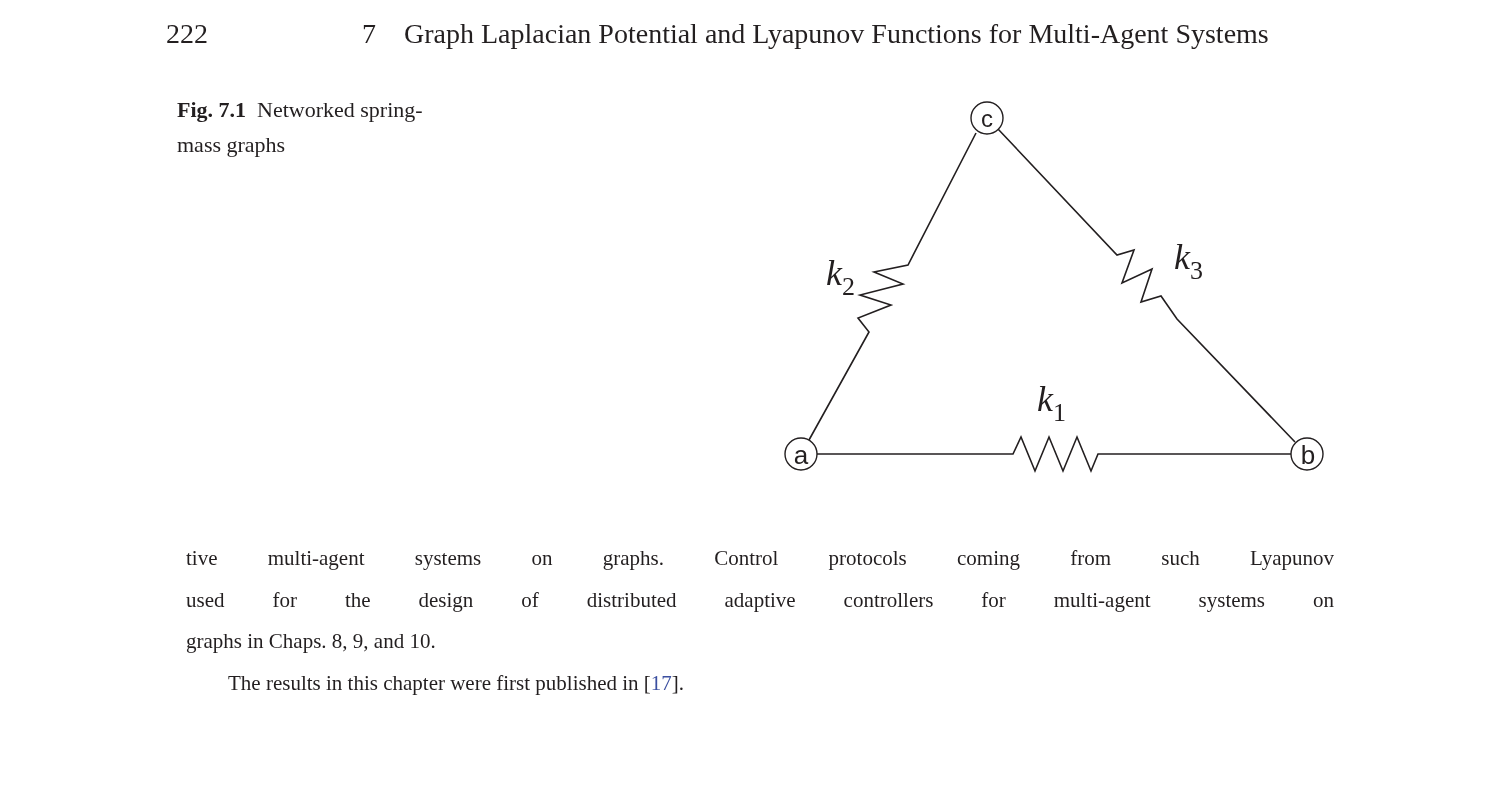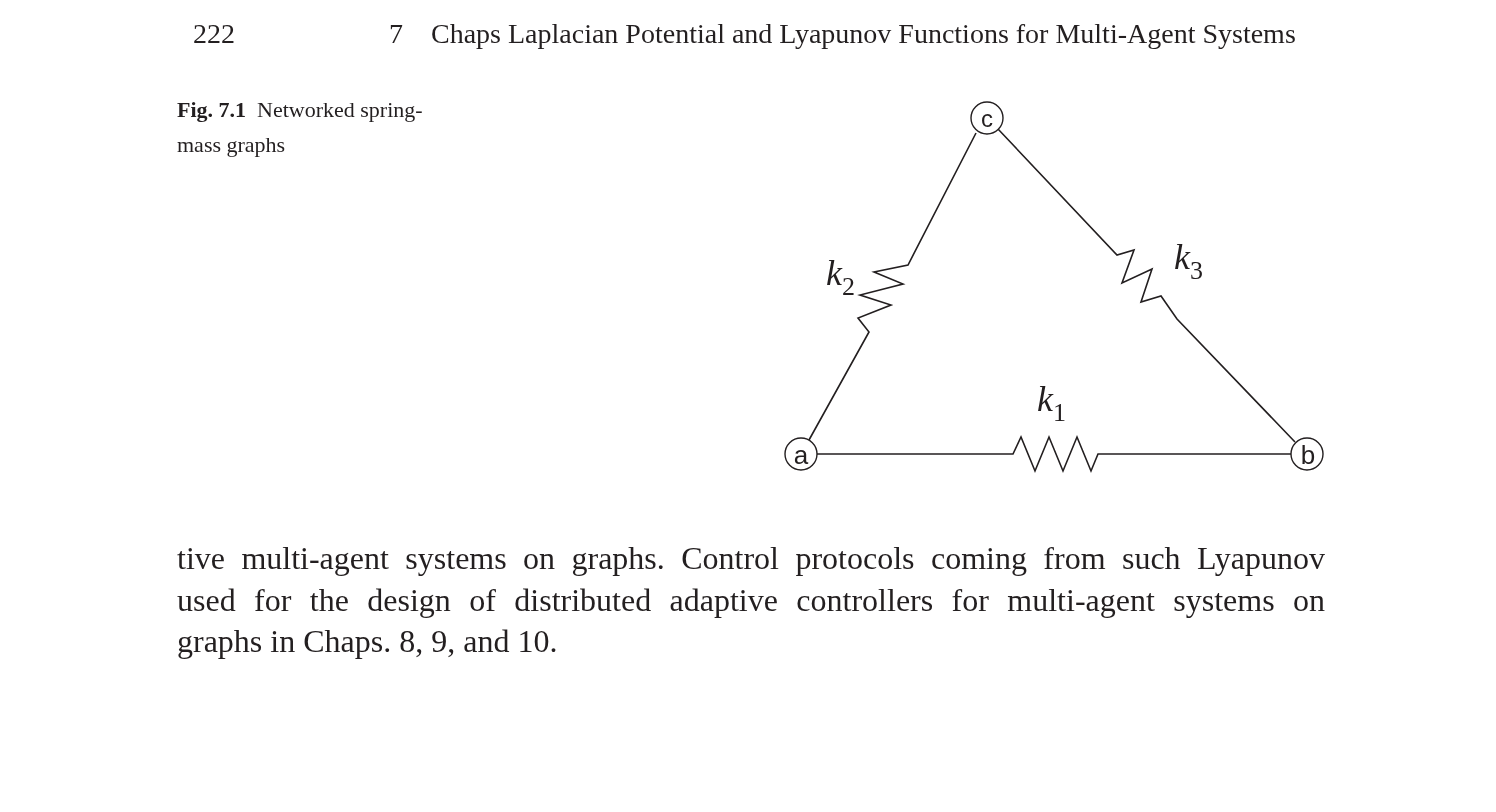--- a/index.html
+++ b/index.html
@@ -1,40 +1,40 @@
 <!DOCTYPE html>
 <html><head>
 <meta charset="utf-8">
 <style>
   html, body { margin:0; padding:0; background:#ffffff; }
   body { width:1496px; height:812px; position:relative; overflow:hidden;
          font-family:"Liberation Serif","DejaVu Serif",serif; color:#231f20; }
-  .header { position:absolute; top:14px; left:193px; width:1148px; height:40px; font-size:28px; line-height:40px; }
+  .header { position:absolute; top:14px; left:166px; width:1148px; height:40px; font-size:28px; line-height:40px; }
   .page-num { position:absolute; left:0; top:0; }
   .chap-num { position:absolute; left:196px; top:0; }
   .chap-title { position:absolute; left:238px; top:0; white-space:nowrap; }
   .caption { position:absolute; left:177px; top:92px; width:360px; font-size:22px; line-height:35px; }
   .caption b { font-weight:bold; }
   .figure { position:absolute; left:0; top:0; width:1496px; height:812px; }
-  .body-text { position:absolute; left:177px; top:538px; width:1148px; font-size:32px; line-height:41.5px; }
+  .body-text { position:absolute; left:186px; top:538px; width:1148px; font-size:21px; line-height:41.5px; }
   .line { display:block; white-space:nowrap; text-align:justify; text-align-last:justify; height:41.5px; }
   .line.last { text-align-last:left; }
   .line.indent { padding-left:42px; text-align-last:left; }
   .ref { color:#3b4fa0; }
   .node-label { font-family:"Liberation Sans","DejaVu Sans",sans-serif; }
   .k-label { font-family:"Liberation Serif",serif; font-style:italic; }
   .k-sub { font-family:"Liberation Serif",serif; font-style:normal; }
 </style>
 </head>
 <body>
 
 <div class="header">
   <span class="page-num">222</span>
   <span class="chap-num">7</span>
-  <span class="chap-title">Chaps Laplacian Potential and Lyapunov Functions for Multi-Agent Systems</span>
+  <span class="chap-title">Graph Laplacian Potential and Lyapunov Functions for Multi-Agent Systems</span>
 </div>
 
 <div class="caption">
   <b>Fig. 7.1</b>&nbsp;&nbsp;<span>Networked spring-</span><br>
   <span>mass graphs</span>
 </div>
 
 <svg class="figure" viewBox="0 0 1496 812" xmlns="http://www.w3.org/2000/svg">
   <g stroke="#231f20" stroke-width="1.6" fill="none" stroke-linejoin="miter">
 
@@ -66,13 +66,14 @@
   </text>
   <text x="1174" y="269" font-size="36" fill="#231f20">
     <tspan class="k-label">k</tspan><tspan class="k-sub" dy="10" font-size="26">3</tspan>
   </text>
 </svg>
 
 <div class="body-text">
   <span class="line">tive multi-agent systems on graphs. Control protocols coming from such Lyapunov</span>
   <span class="line">used for the design of distributed adaptive controllers for multi-agent systems on</span>
   <span class="line last">graphs in Chaps. 8, 9, and 10.</span>
+  <span class="line indent"><span>The results in this chapter were first published in [</span><a class="ref">17</a><span>].</span></span>
 </div>
 
 </body></html>

